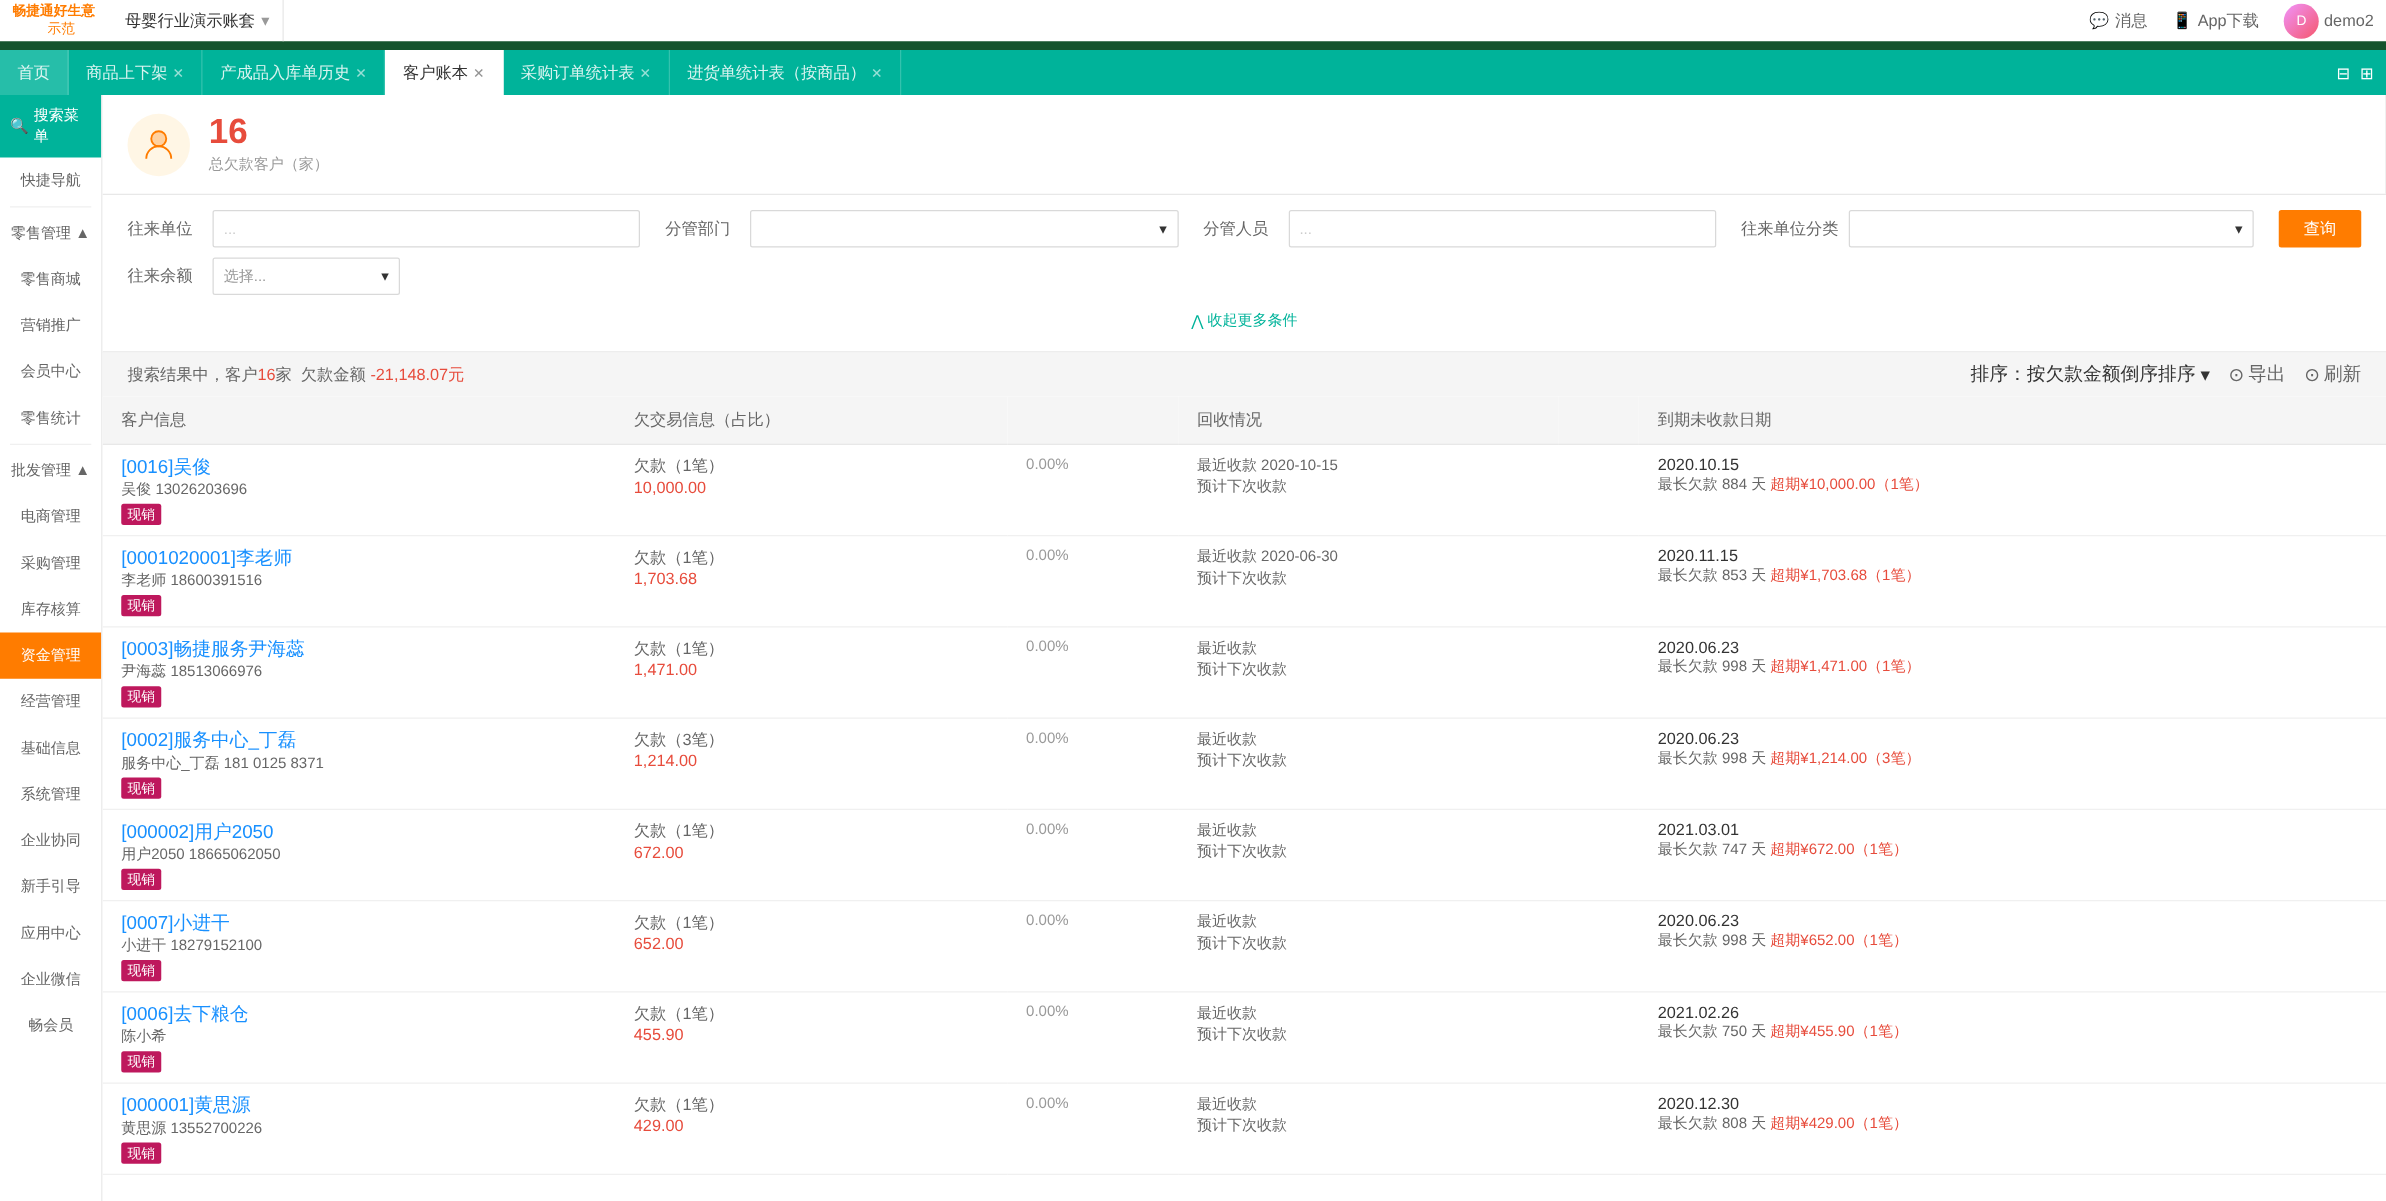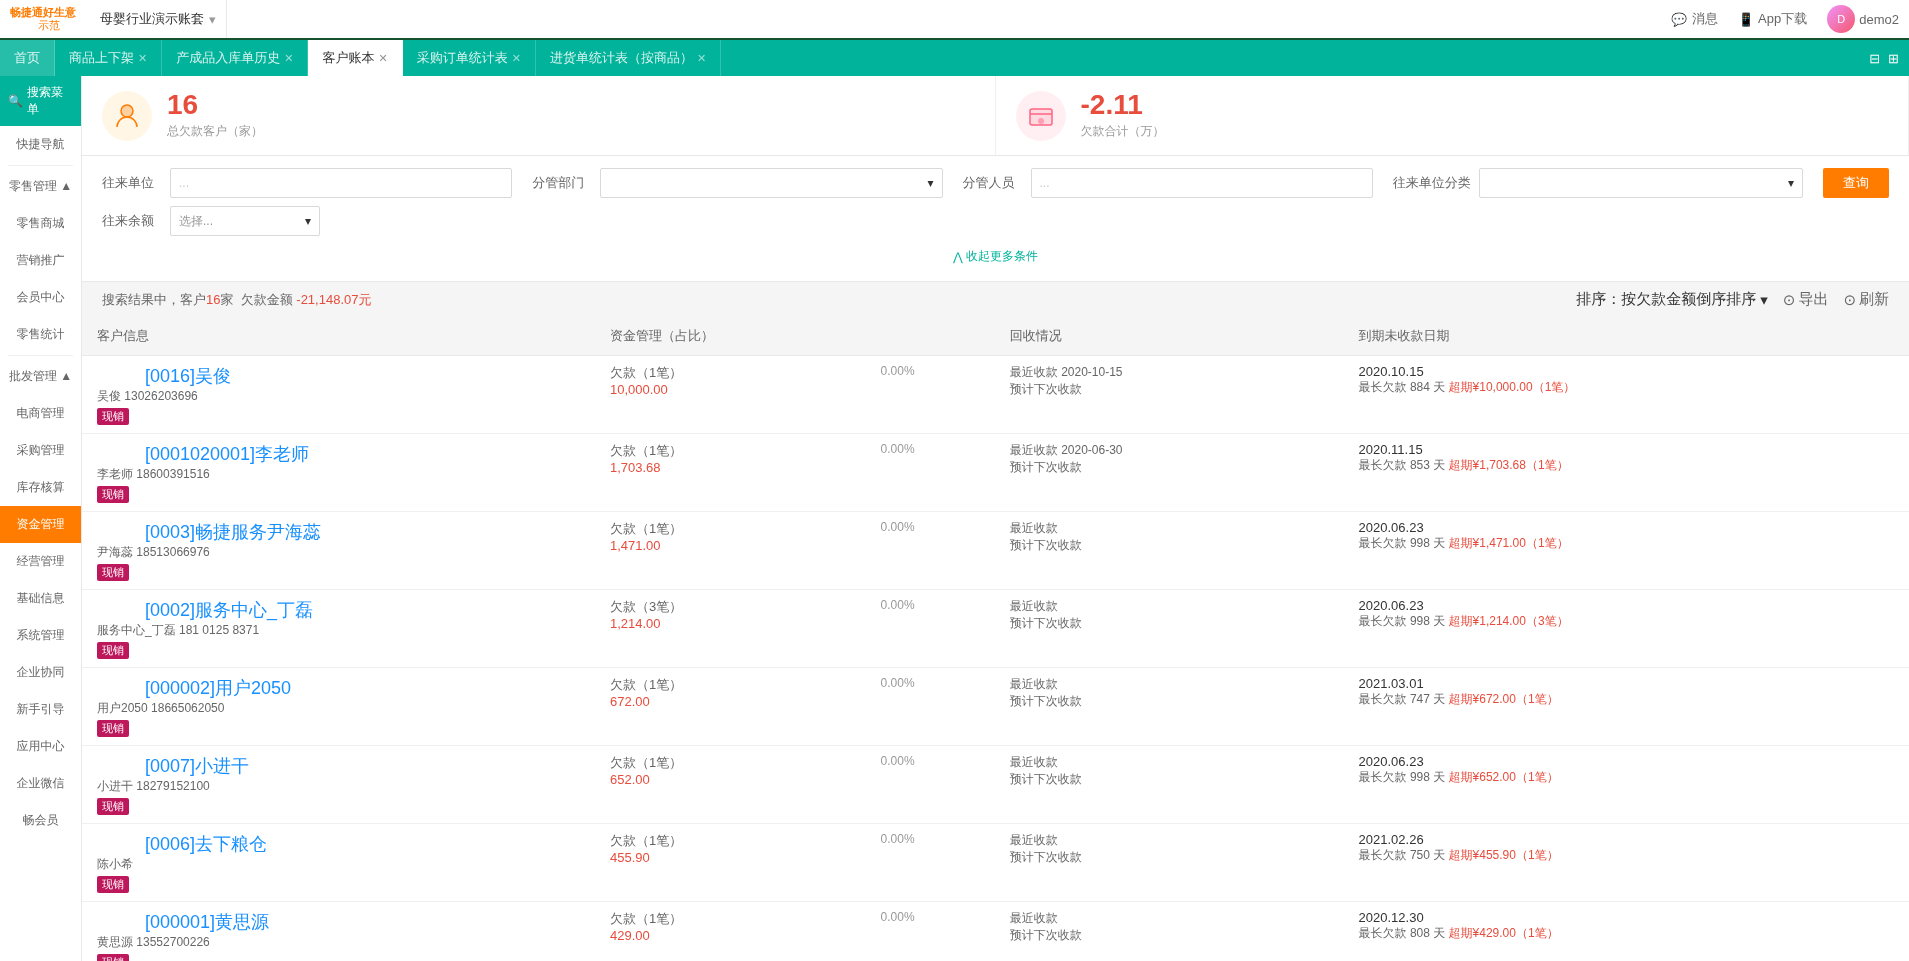--- a/index.html
+++ b/index.html
@@ -5,21 +5,21 @@
     * { box-sizing: border-box; margin: 0; padding: 0; font-family: 'Microsoft YaHei', Arial, sans-serif; }
     body { background: #f5f5f5; font-size: 13px; color: #333; overflow: hidden; }
     
     
     .top-header {
       display: flex;
       align-items: center;
       background: #fff;
       height: 40px;
       padding: 0 10px;
-      border-bottom: 2px solid #14532d;
+      border-bottom: 7px solid #14532d;
     }
     .logo-area {
       display: flex;
       align-items: center;
       width: 80px;
       min-width: 80px;
     }
     .logo-text {
       font-size: 11px;
       color: #ff7c00;
@@ -330,22 +330,21 @@
     }
     table tbody td {
       padding: 8px 15px;
       font-size: 13px;
       vertical-align: top;
     }
     .customer-name {
       color: #1890ff;
       cursor: pointer;
       font-weight: 500;
-      font-size: 18px;
-      margin-left: 48px;
+      font-size: 15px;
     }
     .customer-phone {
       color: #666;
       font-size: 12px;
     }
     .tag-xianjin {
       display: inline-block;
       background: #be185d;
       color: #fff;
       font-size: 11px;
@@ -509,33 +508,20 @@
           <svg width="30" height="30" viewBox="0 0 30 30" fill="none">
             <circle cx="15" cy="10" r="6" fill="rgba(255,124,0,0.3)" stroke="#ff7c00" stroke-width="1.5"></circle>
             <path d="M5 26c0-5.5 4.5-10 10-10s10 4.5 10 10" stroke="#ff7c00" stroke-width="1.5" fill="none"></path>
           </svg>
         </div>
         <div class="stat-info">
           <div class="stat-number red">16</div>
           <div class="stat-label">总欠款客户（家）</div>
         </div>
       </div>
-      <div class="stat-item">
-        <div class="stat-icon pink">
-          <svg width="30" height="30" viewBox="0 0 30 30" fill="none">
-            <rect x="4" y="8" width="22" height="16" rx="2" fill="rgba(255,100,130,0.15)" stroke="#ff6482" stroke-width="1.5"></rect>
-            <path d="M4 13h22" stroke="#ff6482" stroke-width="1.5"></path>
-            <circle cx="15" cy="20" r="3" fill="#ff6482" opacity="0.5"></circle>
-          </svg>
-        </div>
-        <div class="stat-info">
-          <div class="stat-number red">-2.11</div>
-          <div class="stat-label">欠款合计（万）</div>
-        </div>
-      </div>
     </div>
 
     <div class="filter-area">
       <div class="filter-row">
         <div class="filter-item">
           <span class="filter-label">往来单位</span>
           <div class="filter-input">
             <span style="color:#ccc;">...</span>
           </div>
         </div>
@@ -596,21 +582,21 @@
           <span>刷新</span>
         </div>
       </div>
     </div>
 
     <div class="table-container">
       <table>
         <thead>
           <tr>
             <th>客户信息</th>
-            <th>资金管理（占比）</th>
+            <th>欠交易信息（占比）</th>
             <th></th>
             <th>回收情况</th>
             <th></th>
             <th>到期未收款日期</th>
           </tr>
         </thead>
         <tbody id="table-body">
         <tr>
     <td style="min-width:180px;">
       <div class="customer-name">[0016]吴俊</div>

